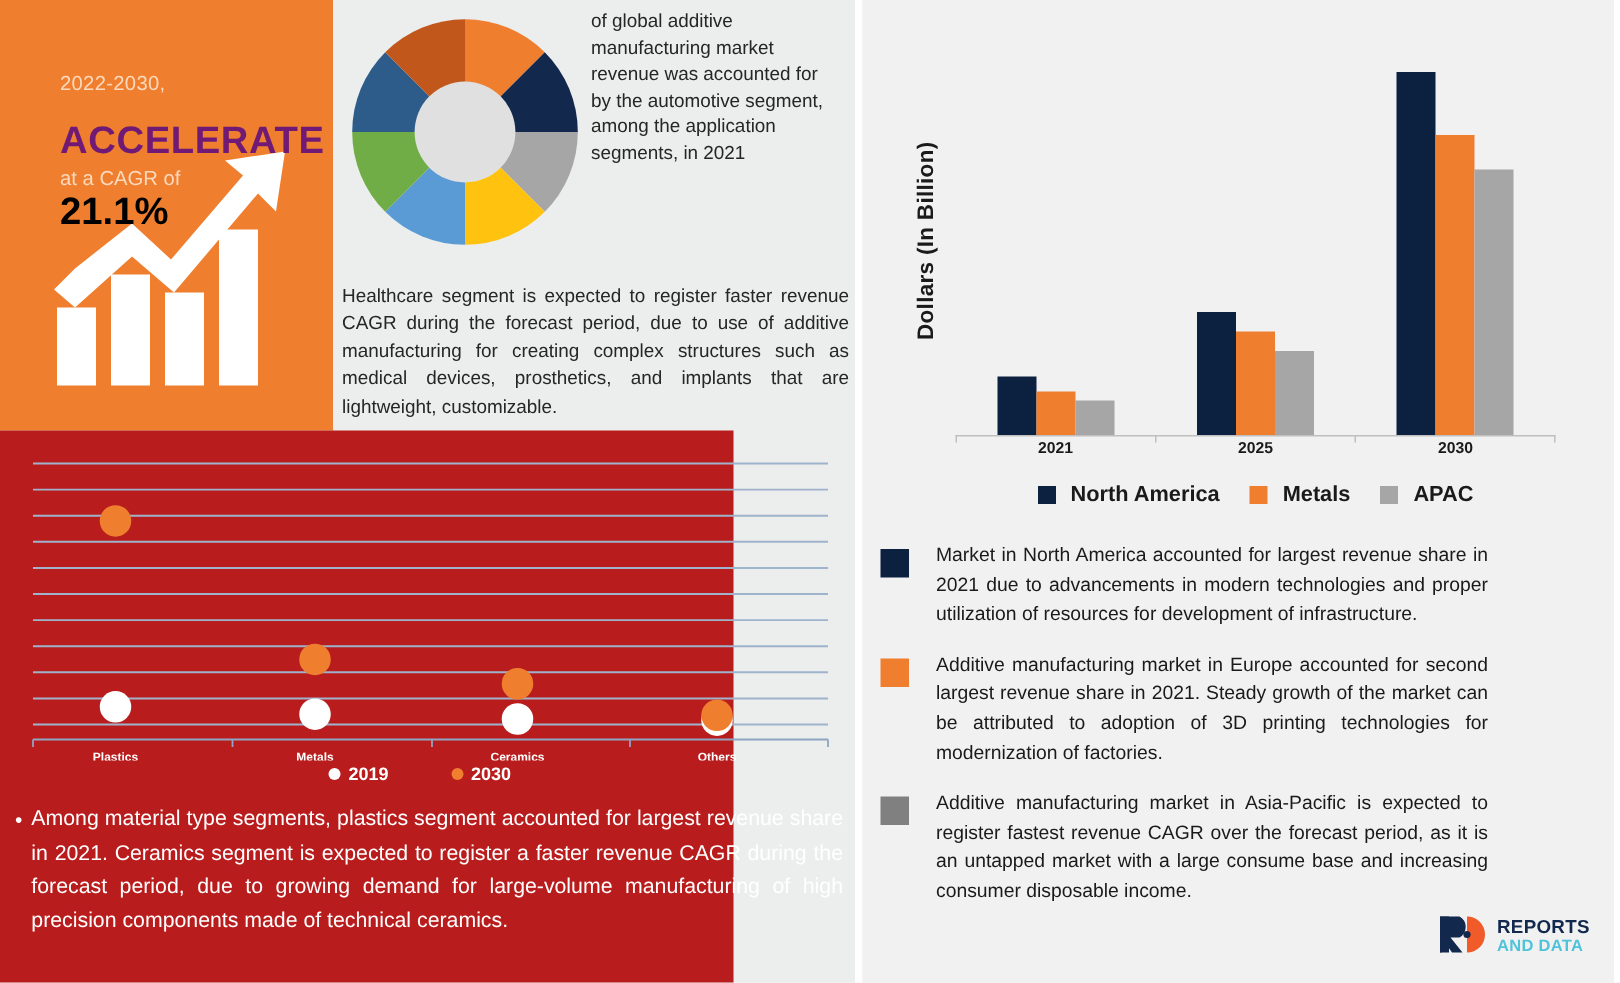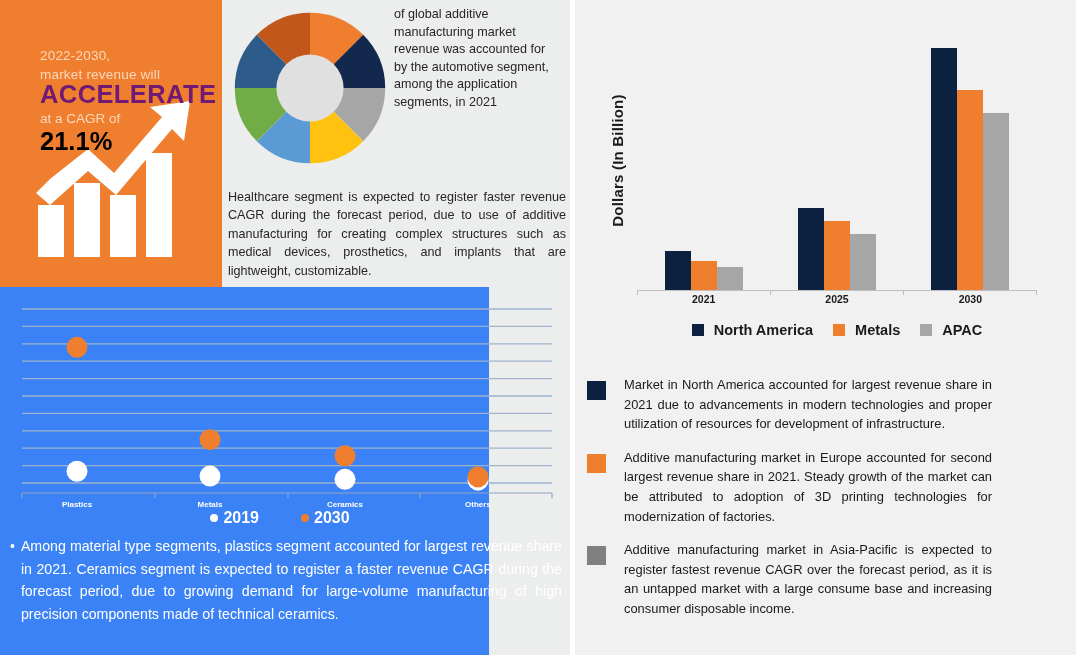--- a/index.html
+++ b/index.html
@@ -45,28 +45,28 @@
 
   
   .health-para {
     position: absolute; left: 228px; top: 188px; width: 338px;
     color: #262626; font-size: 12.6px; line-height: 18.4px; text-align: justify;
   }
 
   
   .navy-panel {
     position: absolute; left: 0; top: 287px; width: 489px; height: 368px;
-    background: #3b82f6;
+    background: #b91c1c;
   }
   .dot-chart { position: absolute; left: 0; top: 8px; width: 560px; height: 212px; }
   .dot-legend {
     position: absolute; top: 222px; left: 0; width: 560px;
     display: flex; justify-content: center; gap: 42px; align-items: center;
   }
-  .dot-legend .li { display: flex; align-items: center; gap: 5px; color: #ffffff; font-size: 16px; font-weight: bold; }
+  .dot-legend .li { display: flex; align-items: center; gap: 5px; color: #ffffff; font-size: 12px; font-weight: bold; }
   .dot-legend .sw { width: 8px; height: 8px; border-radius: 50%; display: inline-block; }
   .navy-bullet {
     position: absolute; left: 10px; top: 248px; width: 552px;
     display: flex; gap: 6px;
   }
   .navy-bullet .b-dot { color: #ffffff; font-size: 14px; line-height: 22.5px; flex: 0 0 auto; }
   .navy-bullet .b-txt { color: #ffffff; font-size: 14.2px; line-height: 22.5px; text-align: justify; }
 
   
   .right-col { position: absolute; left: 575px; top: 0; width: 505px; height: 655px; background: #f1f1f2; }
@@ -86,21 +86,21 @@
   .xticks { position: absolute; left: 62px; top: 293px; width: 400px; display: flex; }
   .xtick { flex: 1; text-align: center; font-size: 10.5px; font-weight: bold; color: #1a1a1a; }
   .tickmark { position: absolute; top: 290px; width: 1px; height: 5px; background: #bfbfbf; }
   .bar-legend {
     position: absolute; left: 62px; top: 322px; width: 400px;
     display: flex; justify-content: center; gap: 20px; align-items: center;
   }
   .bar-legend .li { display: flex; align-items: center; gap: 10px; font-size: 14.5px; font-weight: bold; color: #1a1a1a; }
   .bar-legend .sw { width: 12px; height: 12px; display: inline-block; }
 
-  .r-bullets { position: absolute; left: 0; top: 375px; width: 439px; }
+  .r-bullets { position: absolute; left: 0; top: 360px; width: 439px; }
   .r-bullet { display: flex; gap: 18px; padding: 0 22px 0 12px; margin-bottom: 14px; }
   .r-sq { width: 19px; height: 19px; flex: 0 0 auto; margin-top: 6px; }
   .r-txt { font-size: 12.9px; line-height: 19.6px; color: #1a1a1a; text-align: justify; }
 
   .logo { position: absolute; left: 958px; top: 608px; width: 112px; height: 34px; }
   .logo-txt1 { position: absolute; left: 40px; top: 3px; font-size: 12.5px; font-weight: bold; color: #12284C; letter-spacing: .2px; }
   .logo-txt2 { position: absolute; left: 40px; top: 17px; font-size: 11px; font-weight: bold; color: #4FC3D9; letter-spacing: .2px; }
 
   .gap-strip { position: absolute; left: 570px; top: 0; width: 5px; height: 655px; background: #ffffff; }
   .edge-right { position: absolute; left: 1076px; top: 0; width: 4px; height: 655px; background: #ffffff; }
@@ -115,21 +115,20 @@
     <div class="accelerate-panel">
       <svg class="acc-icon" viewBox="0 0 175 175">
         <rect x="8" y="110" width="26" height="52" fill="#ffffff"></rect>
         <rect x="44" y="88" width="26" height="74" fill="#ffffff"></rect>
         <rect x="80" y="100" width="26" height="62" fill="#ffffff"></rect>
         <rect x="116" y="58" width="26" height="104" fill="#ffffff"></rect>
         <path d="M6 98 L20 84 L58 54 L84 78 L132 22 L120 12 L160 6 L154 46 L142 34 L86 100 L58 76 L20 110 Z" fill="#ffffff"></path>
       </svg>
       <div class="acc-line1">
         <div>2022-2030,</div>
-        <div>market revenue will</div>
       </div>
       <div class="acc-accel">ACCELERATE</div>
       <div class="acc-cagr">at a CAGR of</div>
       <div class="acc-pct">21.1%</div>
     </div>
 
     <div class="donut-block">
       <div class="donut-wrap">
         <svg viewBox="0 0 100 100" width="160" height="160">
           <g id="donut-segments">
@@ -270,15 +269,25 @@
           <div class="r-txt">Additive manufacturing market in Europe accounted for second largest revenue share in 2021.  Steady growth of the market can be attributed to adoption of 3D printing technologies for modernization of factories.</div>
         </div>
         <div class="r-bullet">
           <div class="r-sq" style="background: rgb(128, 128, 128);"></div>
           <div class="r-txt">Additive manufacturing market in Asia-Pacific is expected to register fastest revenue CAGR over the forecast period, as it is an untapped market with a large consume base and increasing consumer disposable income.</div>
         </div>
       </div>
 
   </div>
 
+  <div class="logo">
+    <svg width="38" height="30" viewBox="0 0 38 30">
+      <path d="M2 3 H15 A8 8 0 0 1 15 17 H9 L17 27 H10 L3 17 V27 H2 Z" fill="#12284C"></path>
+      <rect x="2" y="3" width="6" height="24" fill="#12284C"></rect>
+      <path d="M20 3 A12 12 0 0 1 20 27 Z" fill="#F15A29"></path>
+      <circle cx="20" cy="15" r="2.4" fill="#12284C"></circle>
+    </svg>
+    <div class="logo-txt1">REPORTS</div>
+    <div class="logo-txt2">AND DATA</div>
+  </div>
 
   <div class="edge-right"></div>
 </div>
 
 </body></html>

